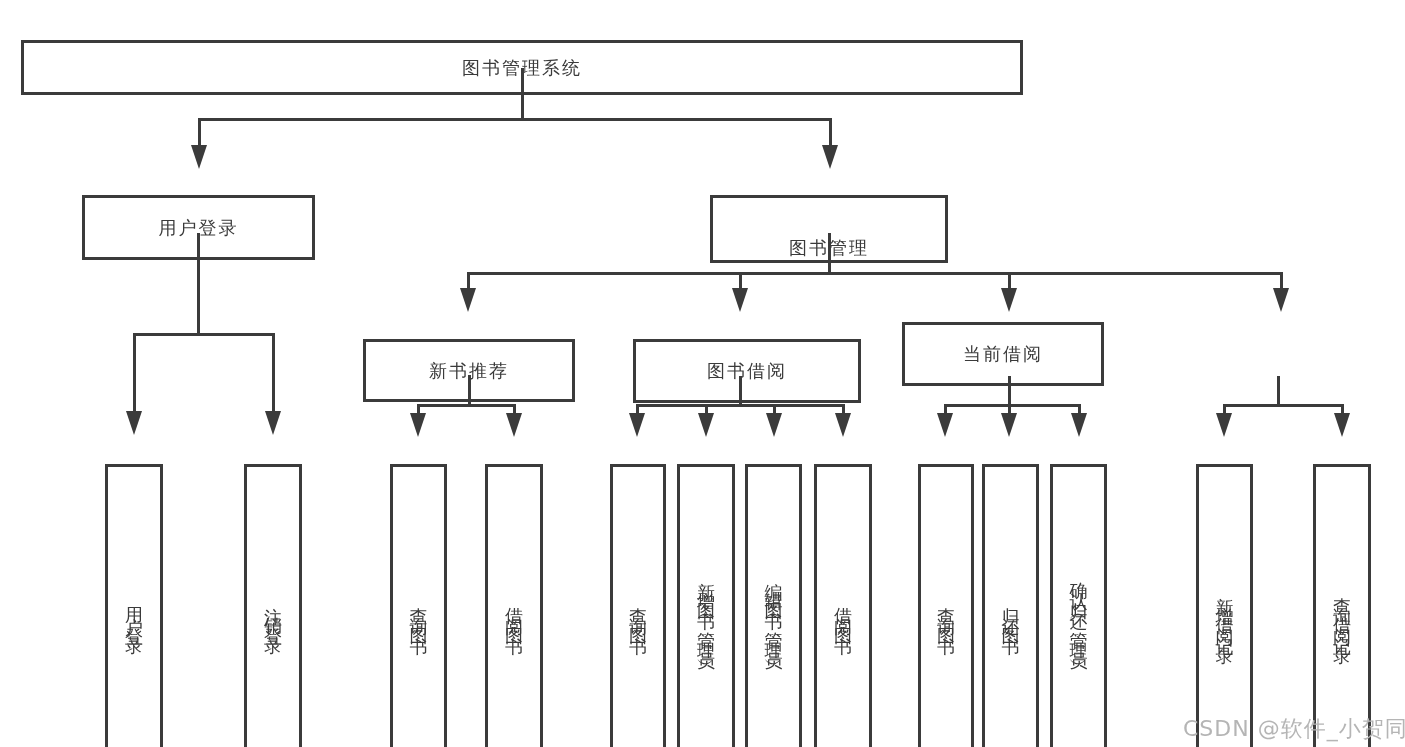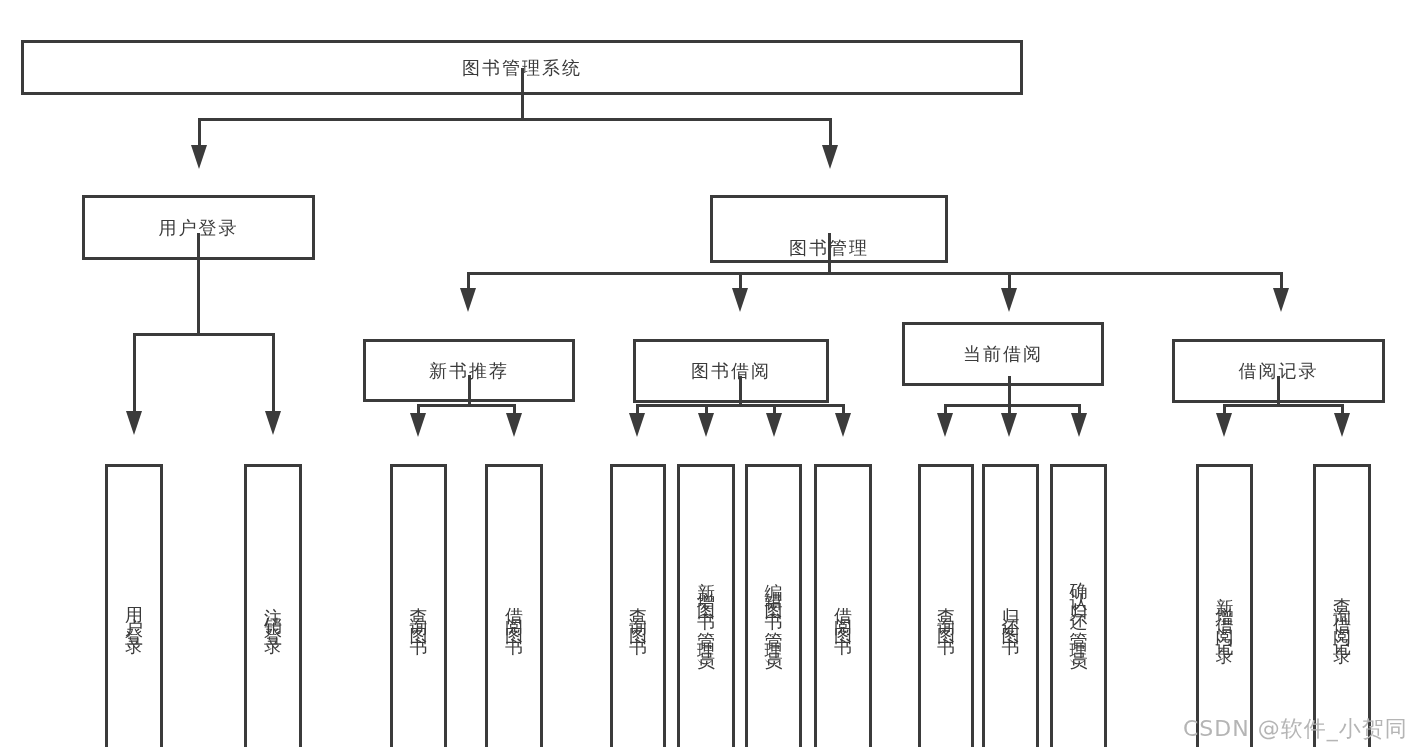--- a/index.html
+++ b/index.html
@@ -46,31 +46,28 @@
   </div>
 
   <div class="node" style="left:710px;top:168px;width:238px;height:68px;align-items:flex-end;">
     <span>图书管理</span>
   </div>
 
   <div class="node" style="left:363px;top:312px;width:212px;height:63px;align-items:center;">
     <span>新书推荐</span>
   </div>
 
-  <div class="node" style="left:633px;top:312px;width:196px;height:64px;align-items:center;">
+  <div class="node" style="left:633px;top:312px;width:228px;height:64px;align-items:center;">
     <span>图书借阅</span>
   </div>
 
   <div class="node" style="left:902px;top:295px;width:202px;height:64px;">
     <span>当前借阅</span>
   </div>
 
-  <div class="node" style="left:1172px;top:312px;width:213px;height:64px;">
-    <span>借阅记录</span>
-  </div>
 
   <div class="node vnode" style="left:105px;top:437px;width:58px;height:298px;">
     <span class="vtext">用户登录</span>
   </div>
 
   <div class="node vnode" style="left:244px;top:437px;width:58px;height:298px;">
     <span class="vtext">注销登录</span>
   </div>
 
   <div class="node vnode" style="left:390px;top:437px;width:57px;height:298px;">

